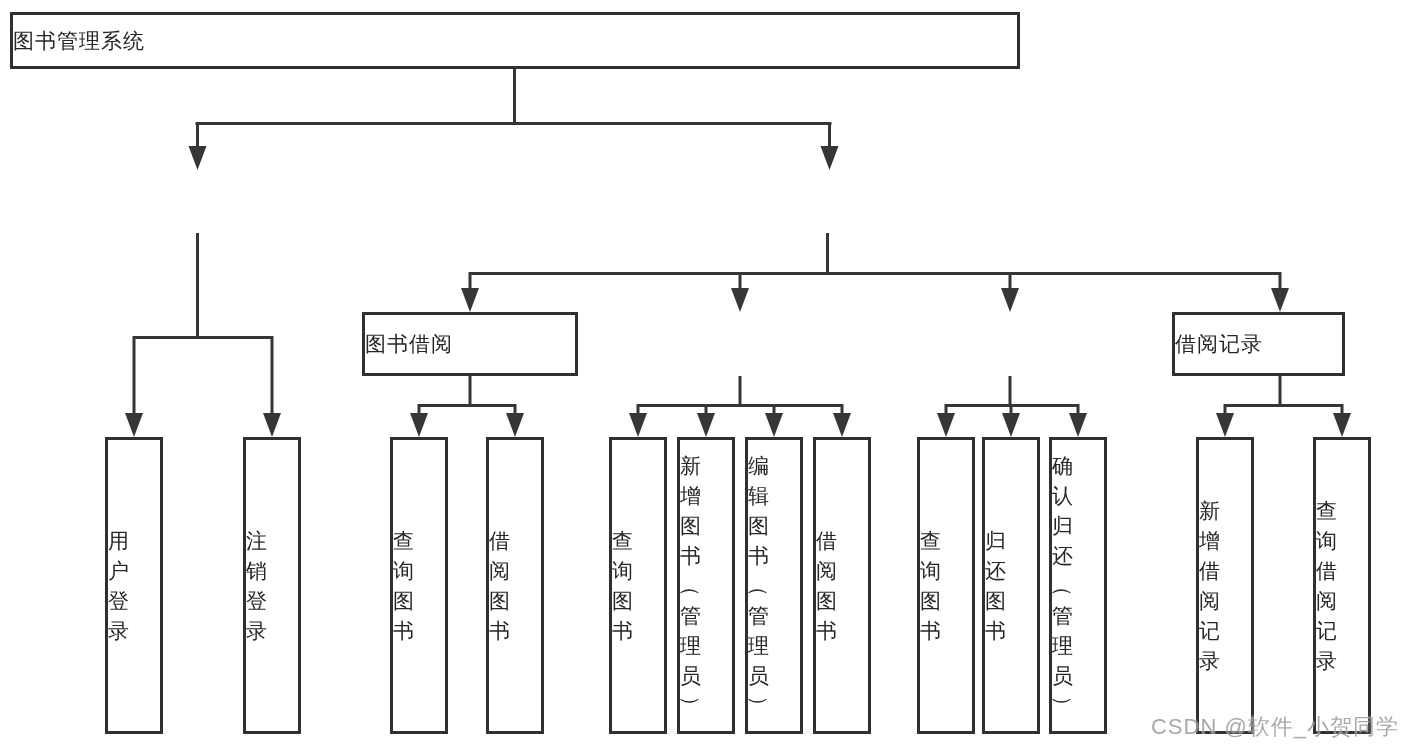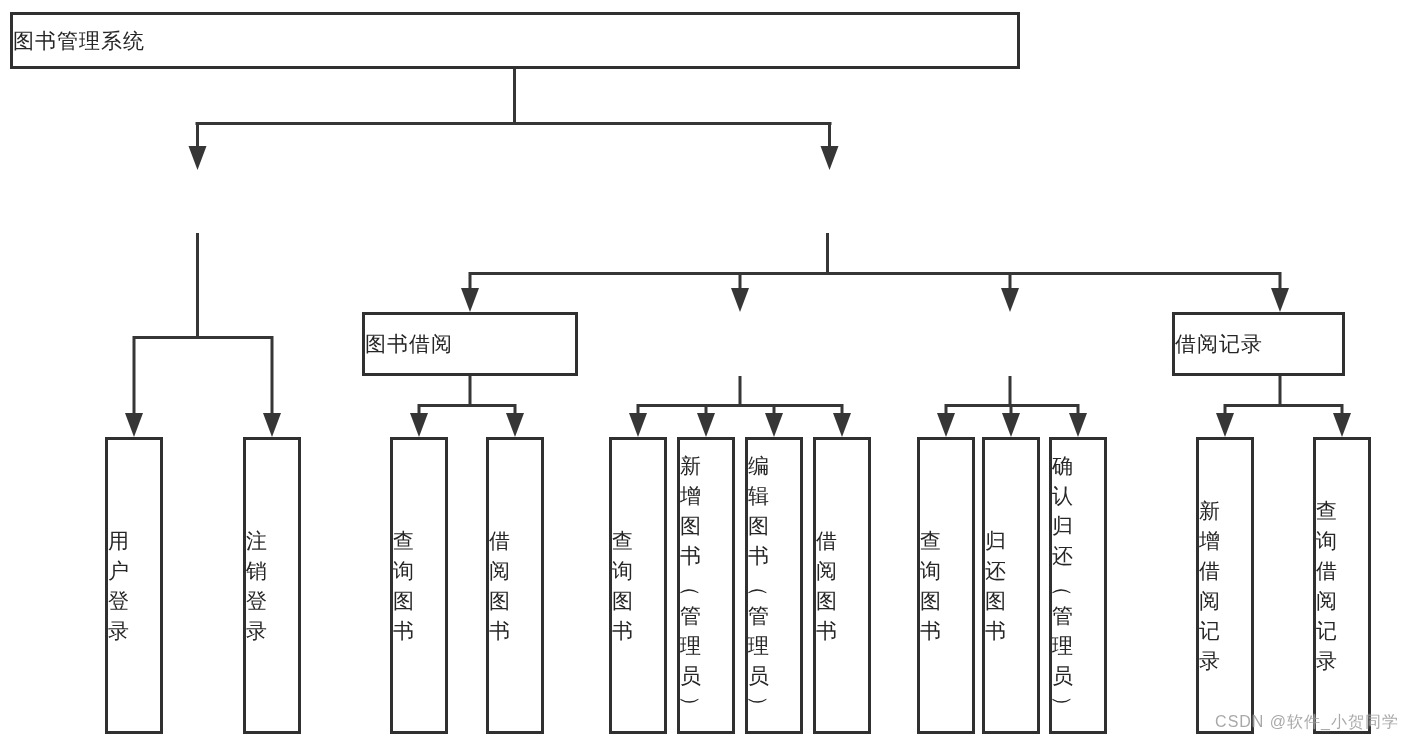--- a/index.html
+++ b/index.html
@@ -40,21 +40,21 @@
   .vtext span.vrot { transform: rotate(90deg); }
   .connectors {
     position: absolute;
     left: 0; top: 0;
     color: var(--line, #363636);
   }
   .watermark {
     position: absolute;
     top: 712px;
     right: 6px;
-    font-size: 16px;
+    font-size: 22px;
     letter-spacing: 1px;
     color: var(--wm, #9a9a9a);
     opacity: 0.85;
     text-shadow: 0 0 2px #ffffff;
     z-index: 5;
     white-space: nowrap;
   }
 </style>
 </head>
 <body>

